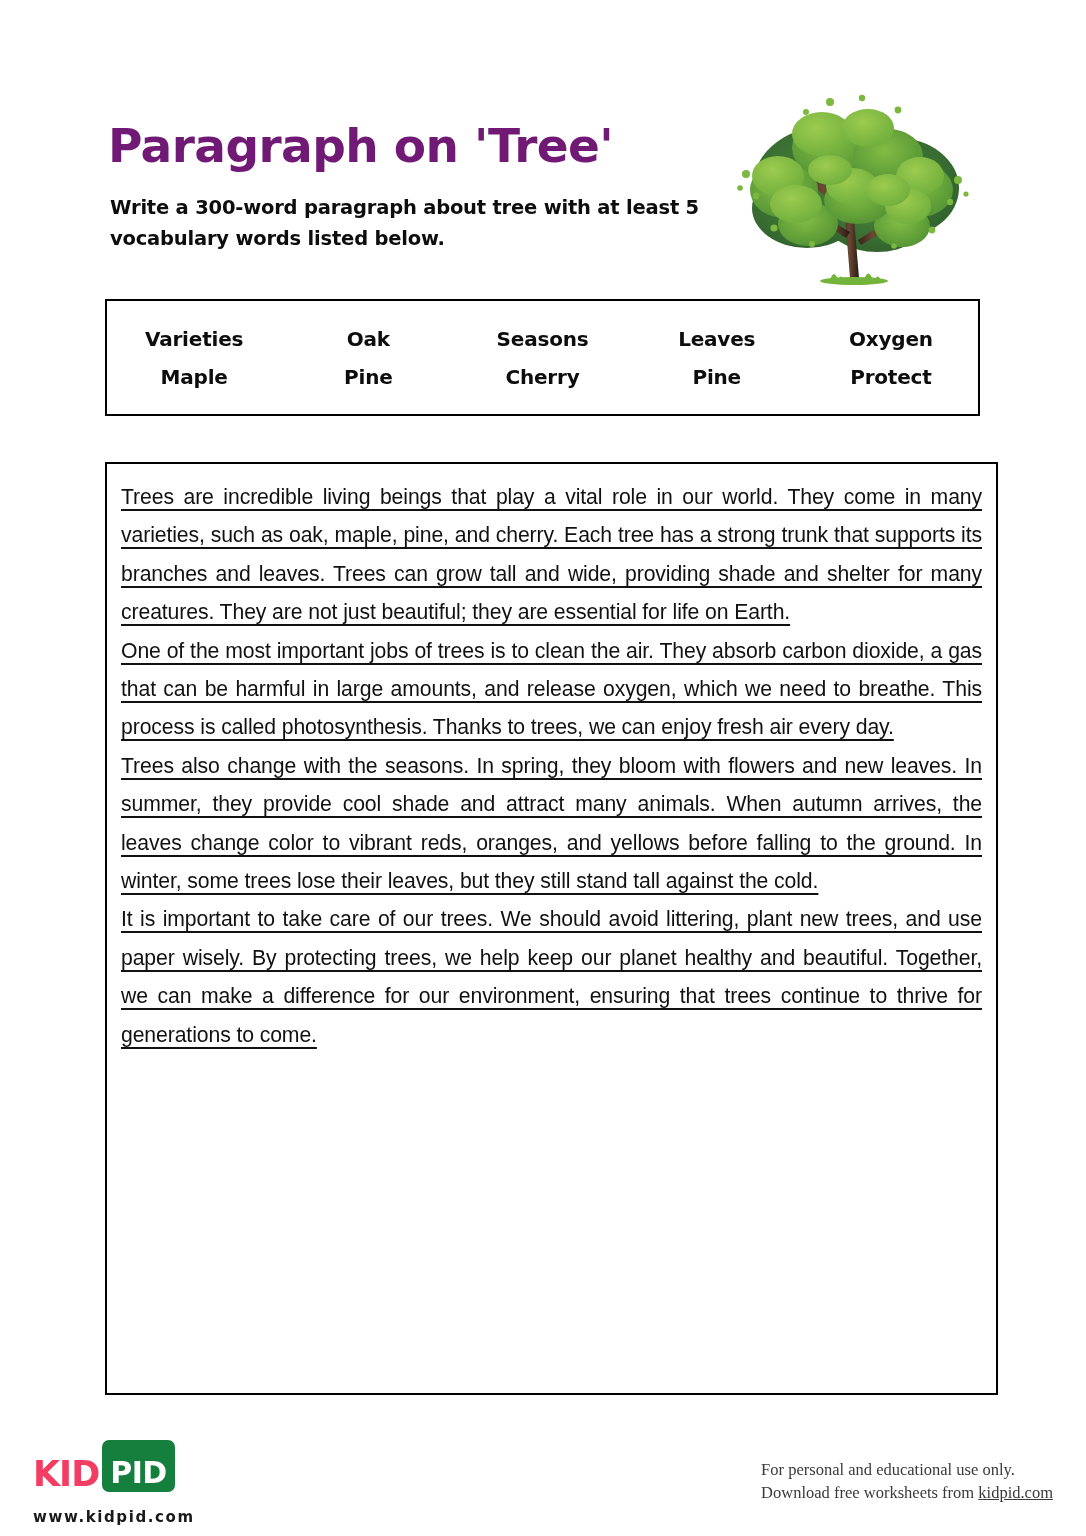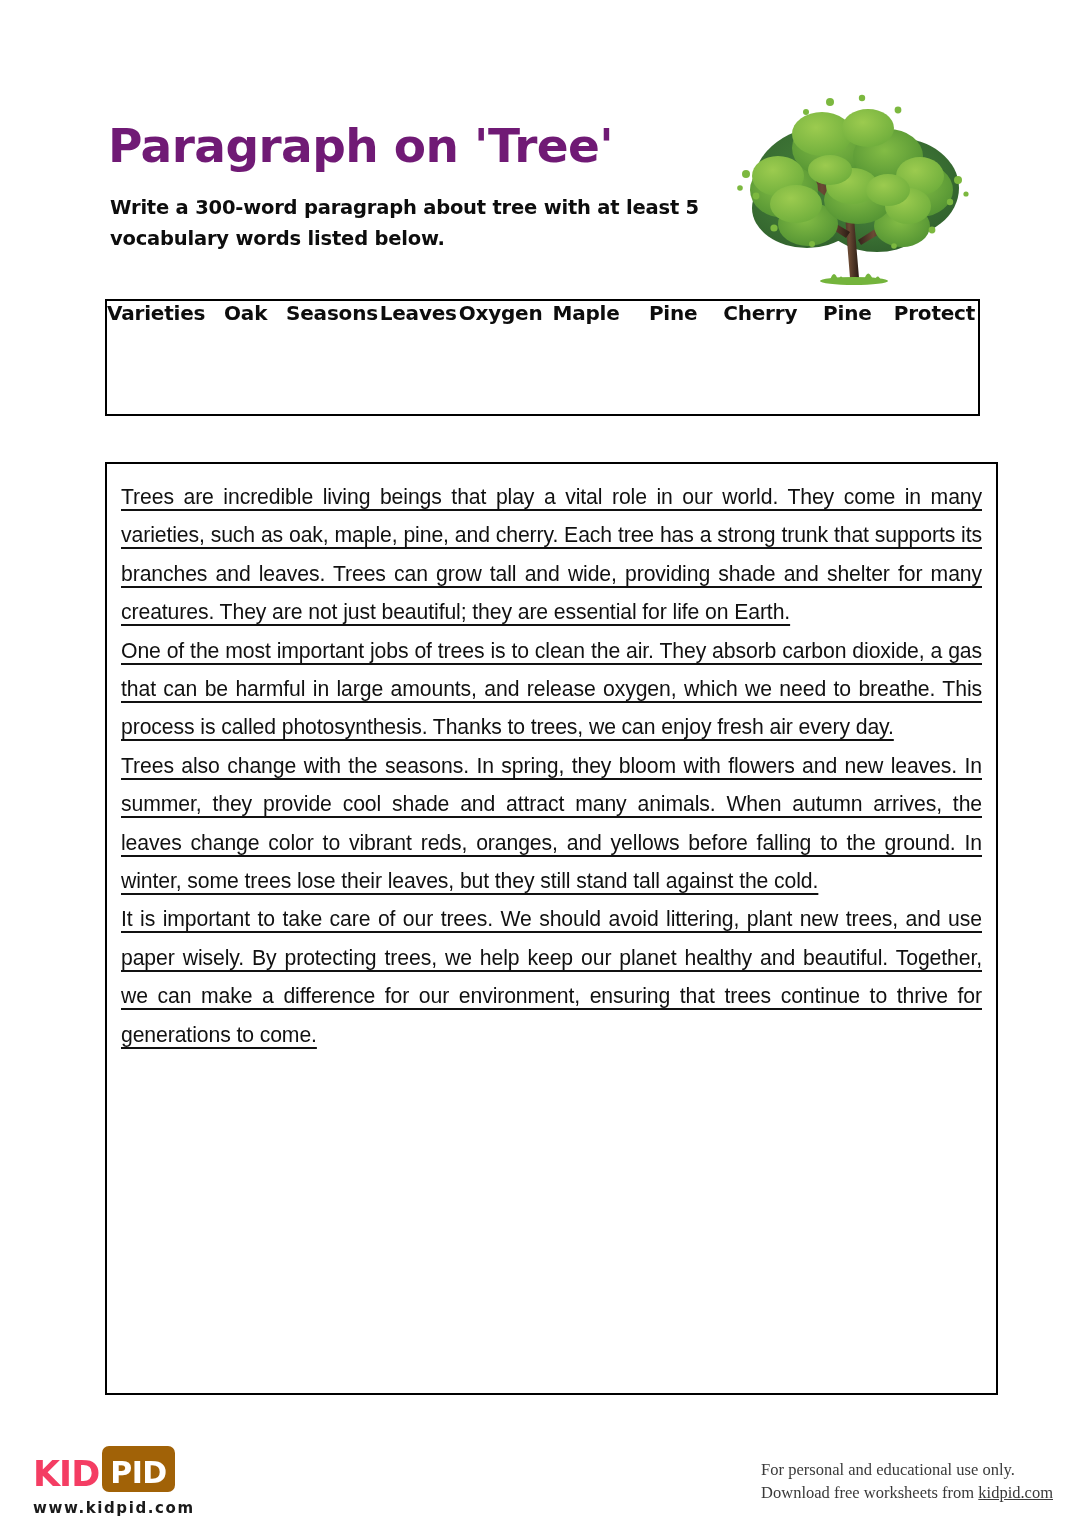--- a/index.html
+++ b/index.html
@@ -59,21 +59,21 @@
   
   #vocab-box {
     position: absolute;
     left: 105px;
     top: 299px;
     width: 875px;
     height: 117px;
     border: 2.5px solid #000000;
     box-sizing: border-box;
     display: flex;
-    flex-direction: row;
+    flex-direction: column;
     justify-content: center;
   }
   .vocab-row {
     display: flex;
     width: 100%;
   }
   .vocab-row:first-child { margin-bottom: 14px; }
   .vocab-word {
     flex: 1 1 20%;
     text-align: center;
@@ -137,30 +137,30 @@
     font-weight: 800;
     color: #f43d63;
     letter-spacing: -1px;
     line-height: 1;
   }
   #logo-pid {
     font-family: "DejaVu Sans", sans-serif;
     font-size: 30px;
     font-weight: 800;
     color: #ffffff;
-    background: #a16207;
+    background: #15803d;
     border-radius: 7px;
-    padding: 12px 8px 4px 8px;
+    padding: 18px 8px 4px 8px;
     margin-left: 3px;
     letter-spacing: -0.5px;
     line-height: 1;
     margin-top: 18px;
   }
   #logo-url {
-    margin-top: 7px;
+    margin-top: 16px;
     font-family: "DejaVu Sans", sans-serif;
     font-size: 15px;
     font-weight: bold;
     color: #1a1a1a;
     letter-spacing: 1.6px;
   }
   #footer-credits {
     position: absolute;
     right: 33px;
     top: 18px;

